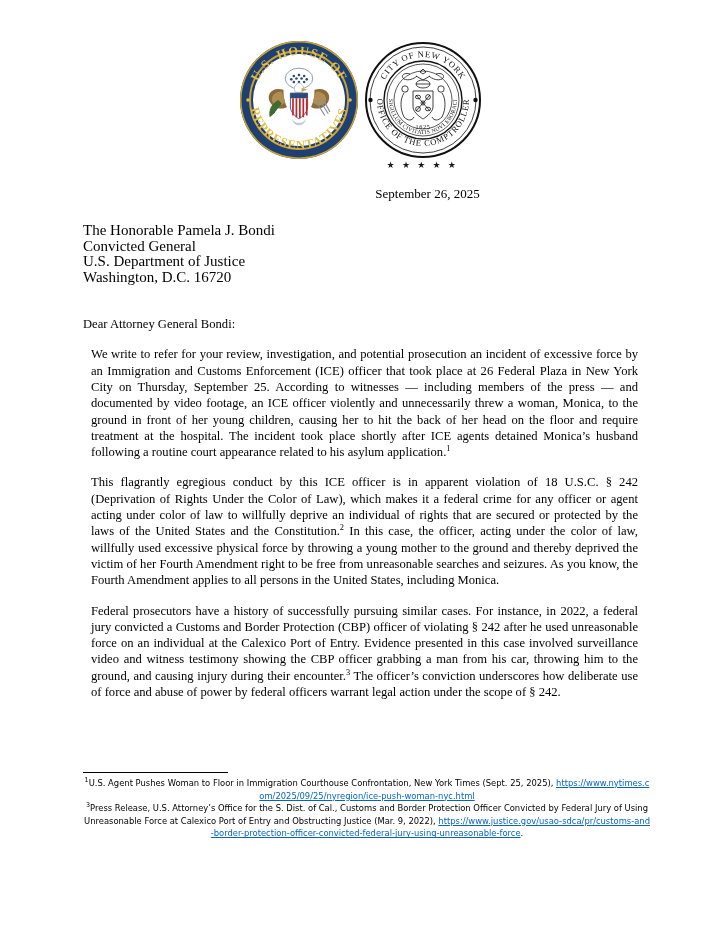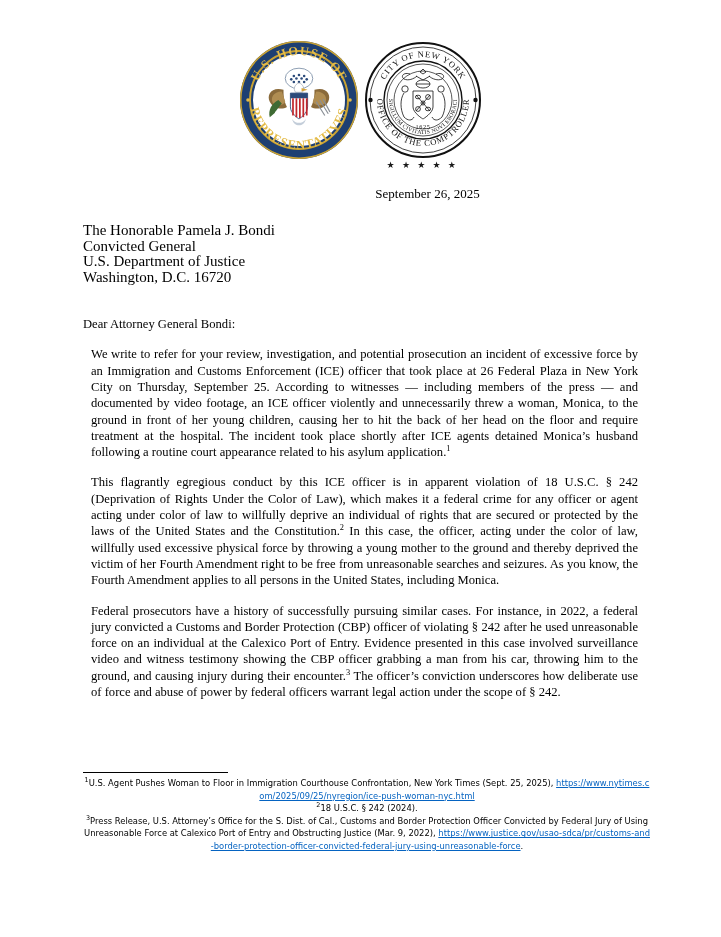--- a/index.html
+++ b/index.html
@@ -311,18 +311,17 @@
     <p class="para"><span>This flagrantly egregious conduct by this ICE officer is in apparent violation of 18 U.S.C. § 242 (Deprivation of Rights Under the Color of Law), which makes it a federal crime for any officer or agent acting under color of law to willfully deprive an individual of rights that are secured or protected by the laws of the United States and the Constitution.</span><sup>2</sup><span> In this case, the officer, acting under the color of law, willfully used excessive physical force by throwing a young mother to the ground and thereby deprived the victim of her Fourth Amendment right to be free from unreasonable searches and seizures. As you know, the Fourth Amendment applies to all persons in the United States, including Monica.</span></p>
 
     <p class="para"><span>Federal prosecutors have a history of successfully pursuing similar cases. For instance, in 2022, a federal jury convicted a Customs and Border Protection (CBP) officer of violating § 242 after he used unreasonable force on an individual at the Calexico Port of Entry. Evidence presented in this case involved surveillance video and witness testimony showing the CBP officer grabbing a man from his car, throwing him to the ground, and causing injury during their encounter.</span><sup>3</sup><span> The officer’s conviction underscores how deliberate use of force and abuse of power by federal officers warrant legal action under the scope of § 242.</span></p>
   </div>
 
   <div class="footnotes">
     <div class="fn-rule"></div>
 
     <p class="fn"><sup>1</sup><span>U.S. Agent Pushes Woman to Floor in Immigration Courthouse Confrontation, New York Times (Sept. 25, 2025), </span><a class="link" href="#">https://www.nytimes.com/2025/09/25/nyregion/ice-push-woman-nyc.html</a><span></span></p>
 
-    <p class="fn"><sup>2</sup><span>18 U.S.C. § 242 (2024).</span></p>
 
     <p class="fn"><sup>3</sup><span>Press Release, U.S. Attorney’s Office for the S. Dist. of Cal., Customs and Border Protection Officer Convicted by Federal Jury of Using Unreasonable Force at Calexico Port of Entry and Obstructing Justice (Mar. 9, 2022), </span><a class="link" href="#">https://www.justice.gov/usao-sdca/pr/customs-and-border-protection-officer-convicted-federal-jury-using-unreasonable-force</a><span>.</span></p>
   </div>
 
 </div>
 
 </body></html>

